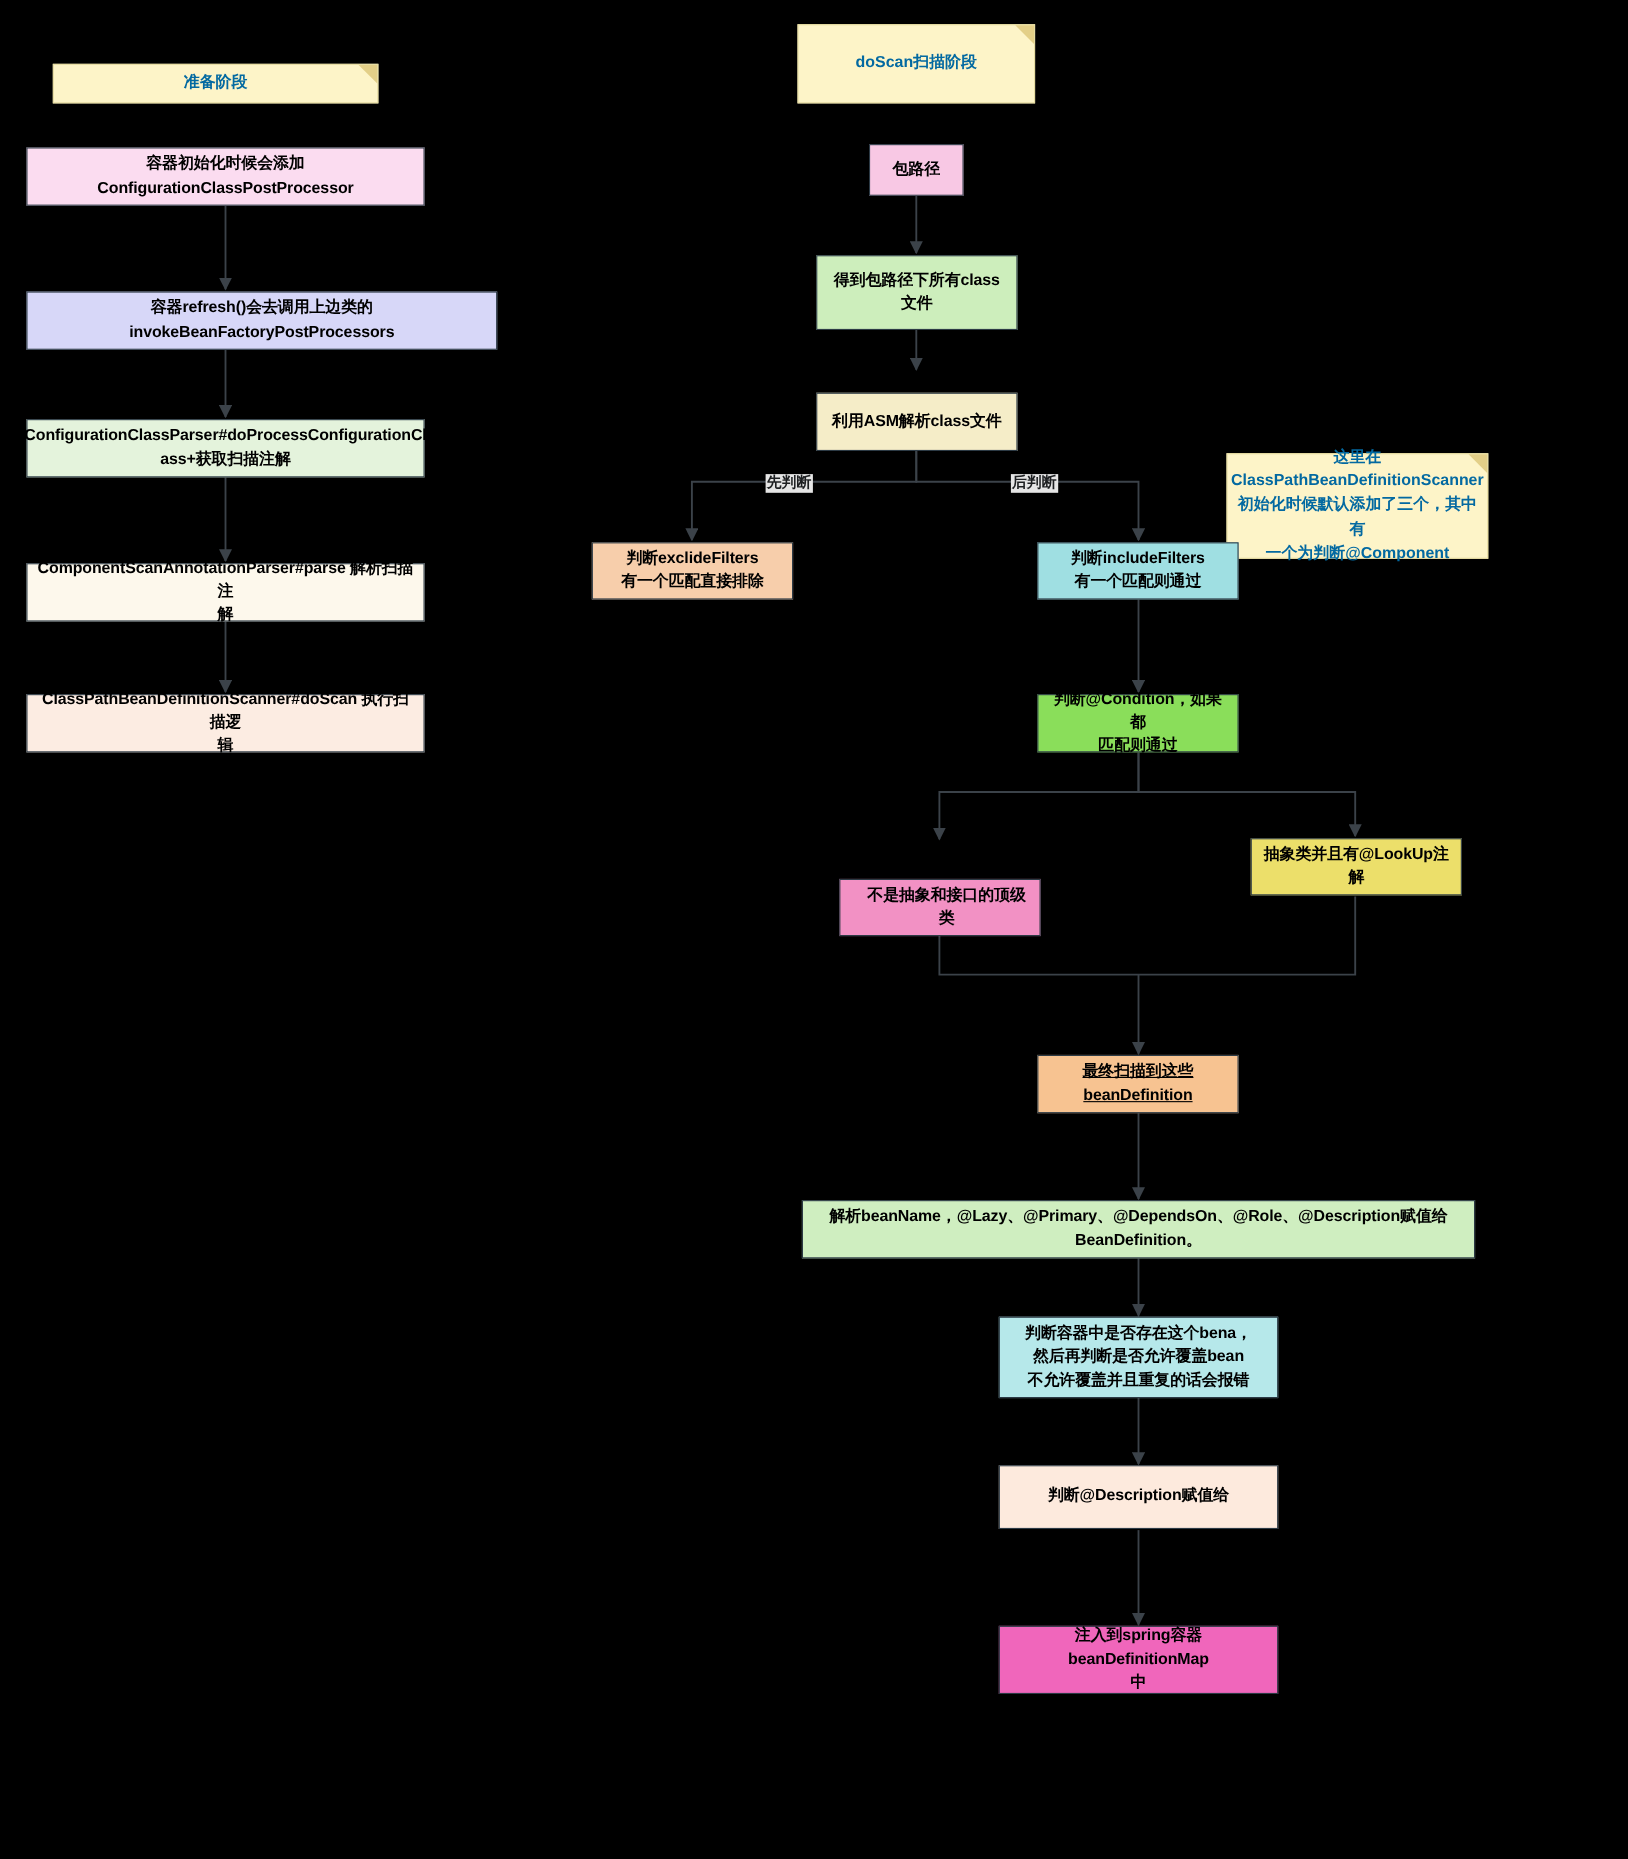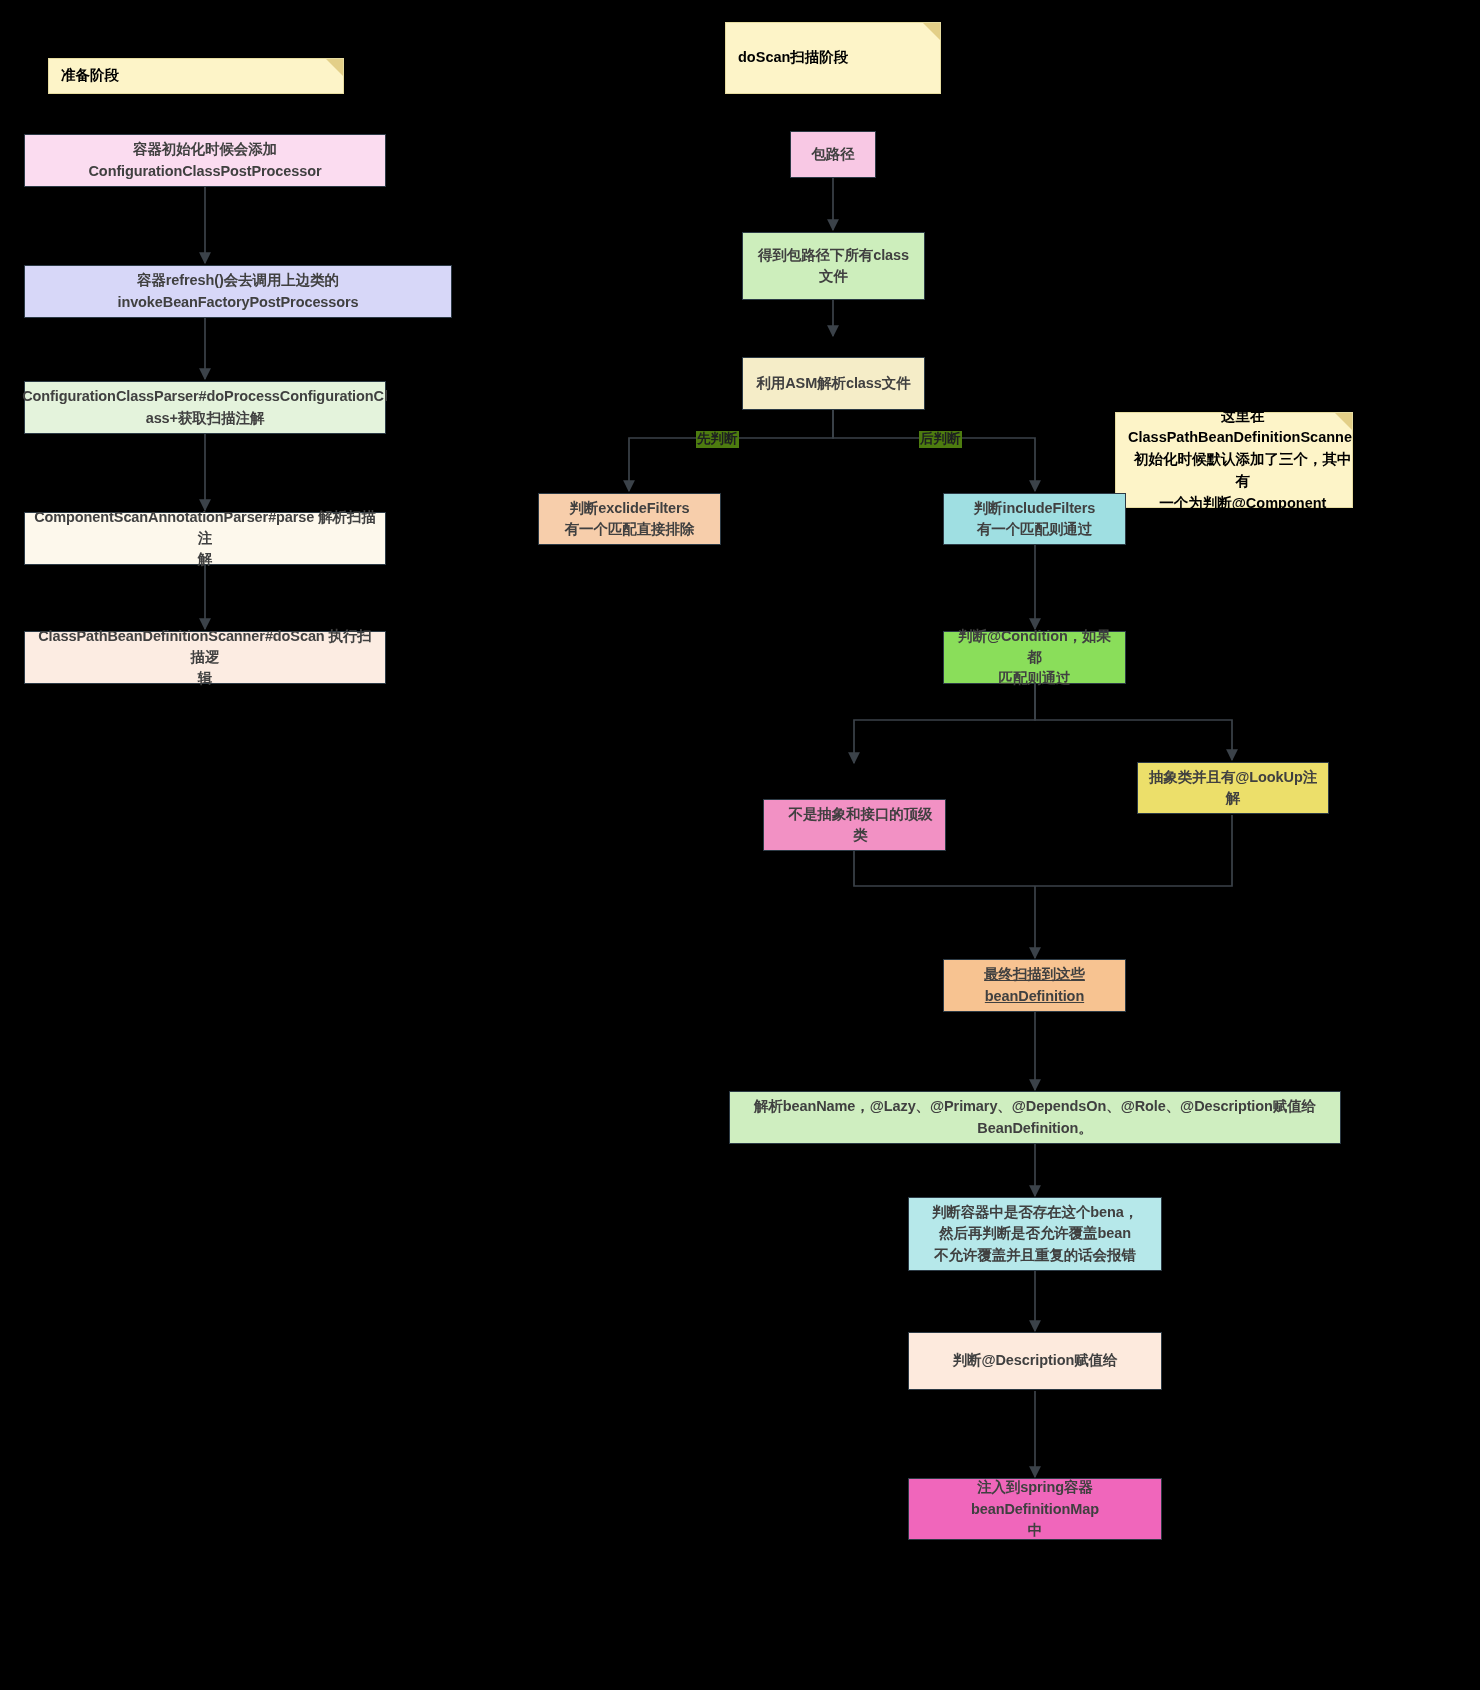--- a/index.html
+++ b/index.html
@@ -29,56 +29,56 @@
     pointer-events: none;
   }
   .node {
     position: absolute;
     box-sizing: border-box;
     border: 1.6px solid #2c3a45;
     display: flex;
     align-items: center;
     justify-content: center;
     text-align: center;
-    color: #404040;
+    color: #000000;
     font-size: 14.5px;
     font-weight: bold;
     line-height: 1.45;
     padding: 4px 8px;
     white-space: pre-line;
     letter-spacing: -0.1px;
   }
   .note {
     position: absolute;
     box-sizing: border-box;
     background: #fdf4c8;
     border: 1px solid #e6dca0;
     display: flex;
     align-items: center;
-    justify-content: flex-start;
+    justify-content: center;
     text-align: center;
-    color: #000000;
+    color: #0369a1;
     font-size: 14.5px;
     font-weight: bold;
     line-height: 1.5;
     padding: 6px 12px;
     white-space: pre-line;
   }
   .note .fold {
     position: absolute;
     top: 0;
     right: 0;
     width: 0;
     height: 0;
     border-left: 17px solid transparent;
     border-top: 17px solid #e3cf88;
   }
   .edge-label {
     position: absolute;
-    background: #4d7c0f;
+    background: #e5e5e5;
     color: #1d1f21;
     font-size: 13.5px;
     font-weight: bold;
     padding: 0 1px;
     line-height: 1.25;
     white-space: nowrap;
   }
 </style>
 </head>
 <body>

